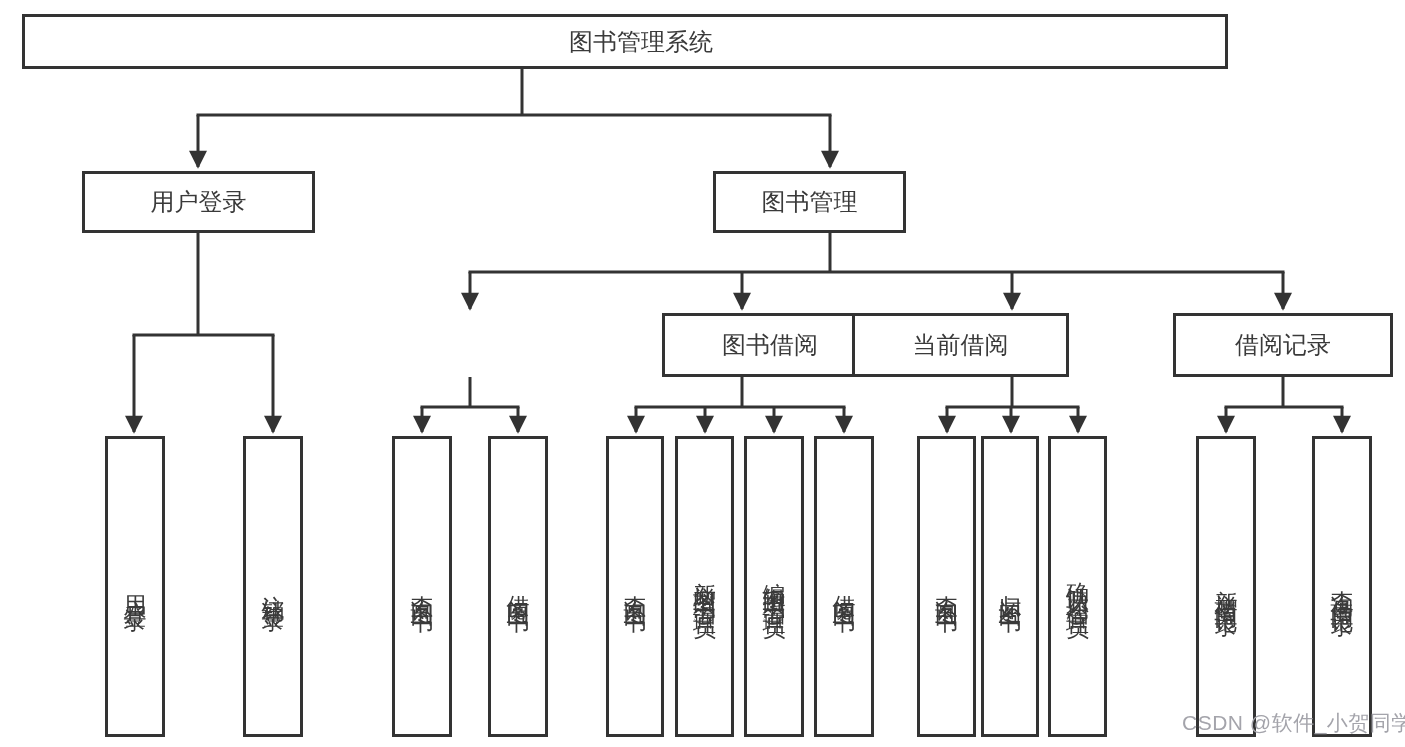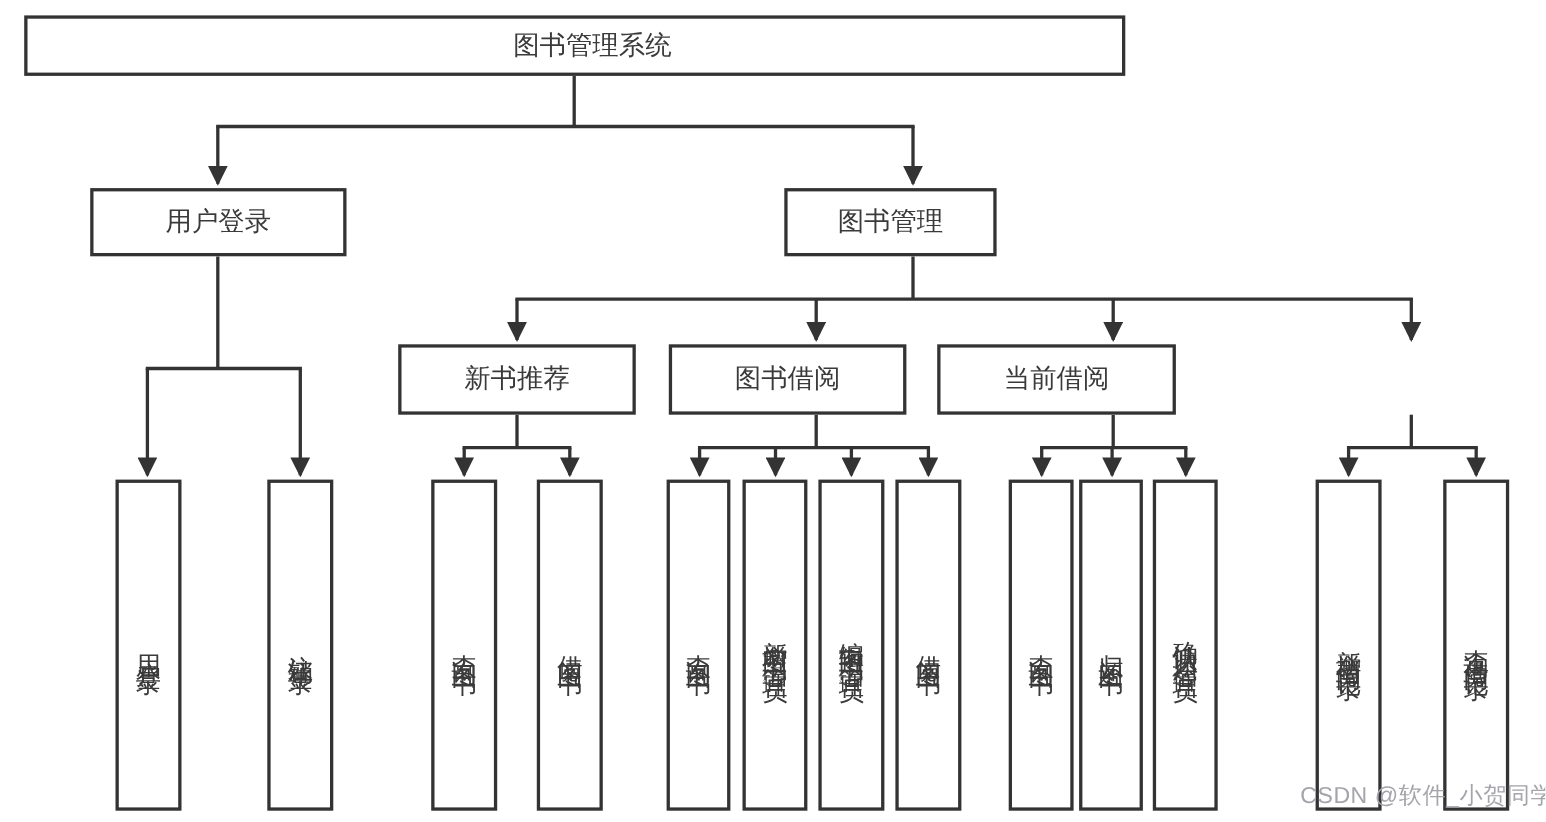--- a/index.html
+++ b/index.html
@@ -95,39 +95,39 @@
       <path d="M1011 407 V432" marker-end="url(#arrow)"></path>
       <path d="M1078 407 V432" marker-end="url(#arrow)"></path>
 
       <path d="M1283 377 V407"></path>
       <path stroke-linecap="square" d="M1226 407 H1342"></path>
       <path d="M1226 407 V432" marker-end="url(#arrow)"></path>
       <path d="M1342 407 V432" marker-end="url(#arrow)"></path>
     </g>
   </svg>
 
-  <div class="box" style="left:22px;top:14px;width:1001px;height:55px;padding-left:32px;">
+  <div class="box" style="left:22px;top:14px;width:1206px;height:55px;padding-left:32px;">
     <span>图书管理系统</span>
   </div>
 
   <div class="box" style="left:82px;top:171px;width:233px;height:62px;">
     <span>用户登录</span>
   </div>
   <div class="box" style="left:713px;top:171px;width:193px;height:62px;">
     <span>图书管理</span>
   </div>
 
-  <div class="box" style="left:362px;top:313px;width:216px;height:64px;">
-    <span>新书推荐</span>
-  </div>
-  <div class="box" style="left:608px;top:313px;width:216px;height:64px;">
+  <div class="box" style="left:662px;top:313px;width:216px;height:64px;">
     <span>图书借阅</span>
   </div>
   <div class="box" style="left:852px;top:313px;width:217px;height:64px;">
     <span>当前借阅</span>
+  </div>
+  <div class="box" style="left:1173px;top:313px;width:220px;height:64px;">
+    <span>借阅记录</span>
   </div>
 
   <div class="box leaf" style="left:105px;top:436px;width:60px;height:301px;">
     <span class="vtext">用户登录</span>
   </div>
   <div class="box leaf" style="left:243px;top:436px;width:60px;height:301px;">
     <span class="vtext">注销登录</span>
   </div>
 
   <div class="box leaf" style="left:392px;top:436px;width:60px;height:301px;">

